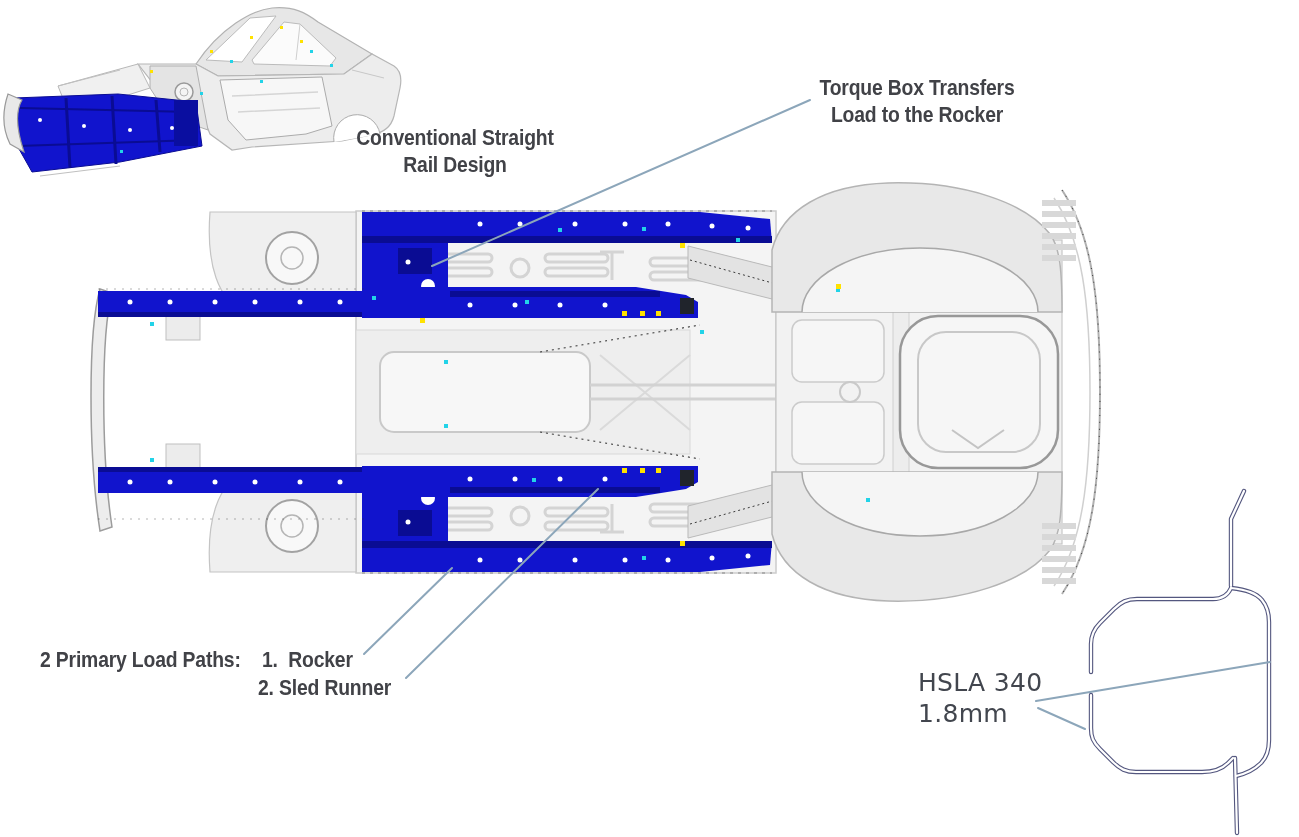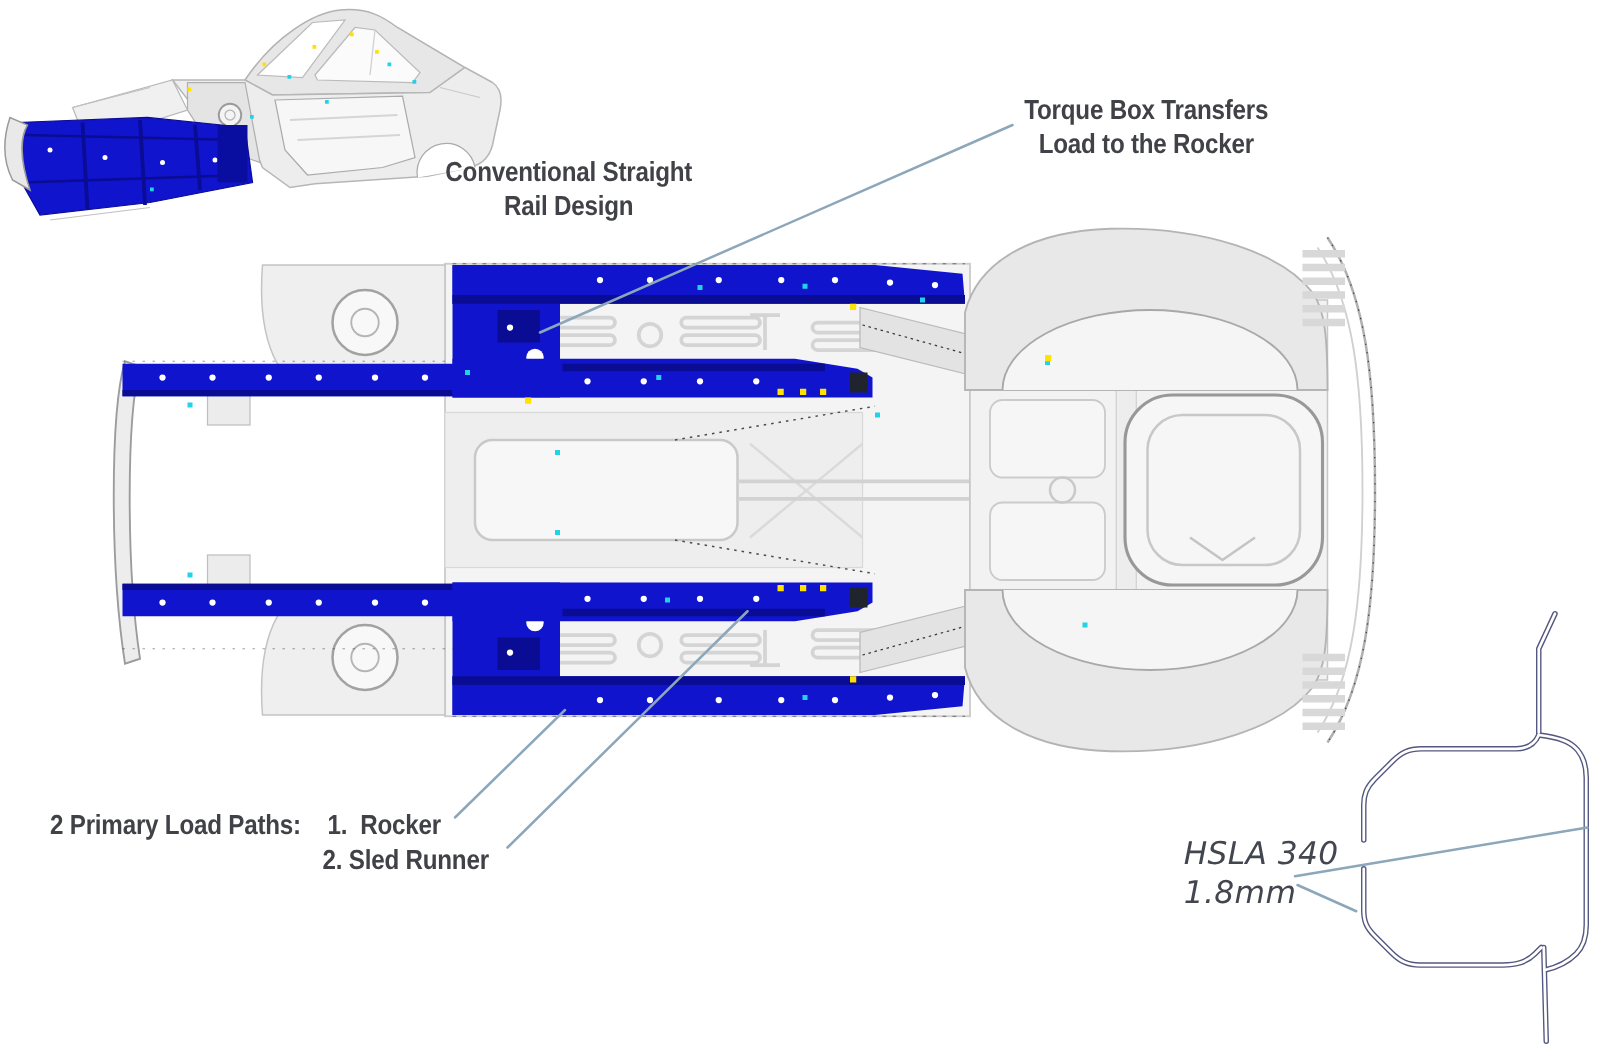--- a/index.html
+++ b/index.html
@@ -306,18 +306,18 @@
 
 <div class="label cond-c" style="left:792px;top:74px;width:250px;">
   <div>Torque Box Transfers</div>
   <div>Load to the Rocker</div>
 </div>
 
 <div class="label cond-l" style="left:40px;top:646px;">2 Primary Load Paths:</div>
 <div class="label cond-l pre" style="left:262px;top:646px;">1.  Rocker</div>
 <div class="label cond-l pre" style="left:258px;top:674px;">2. Sled Runner</div>
 
-<div class="material" style="left:947px;top:667px;font-style:italic;">
+<div class="material" style="left:918px;top:667px;">
   <div>HSLA 340</div>
   <div>1.8mm</div>
 </div>
 
 </div>
 
 </body></html>

